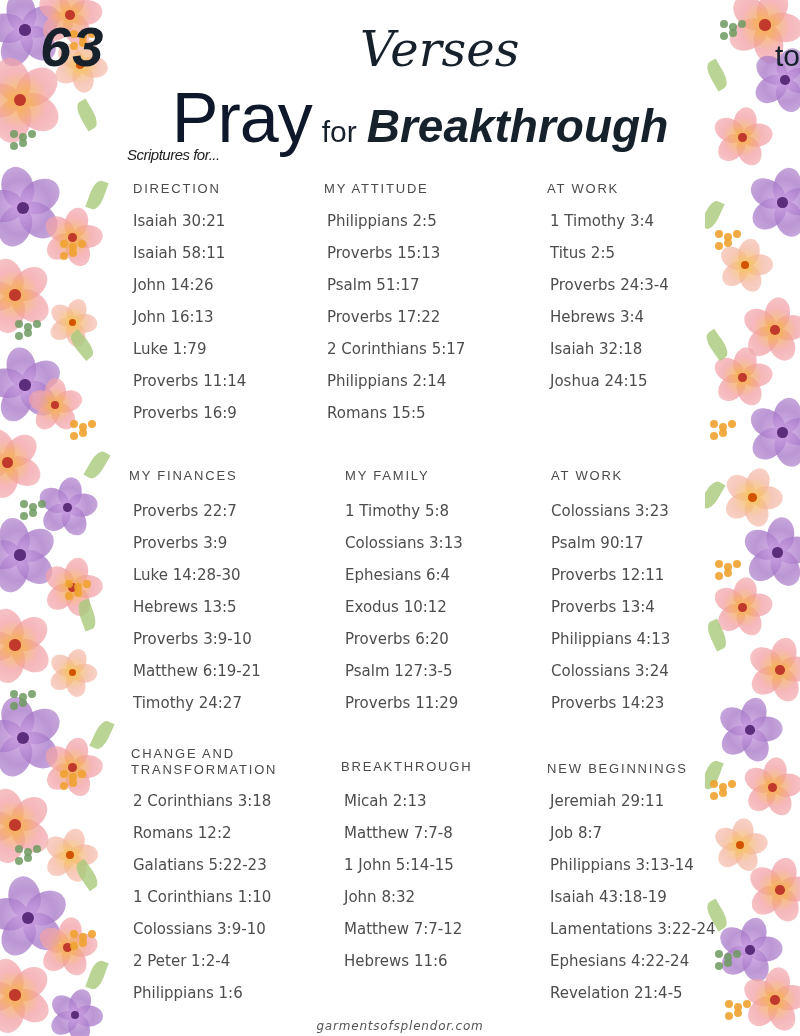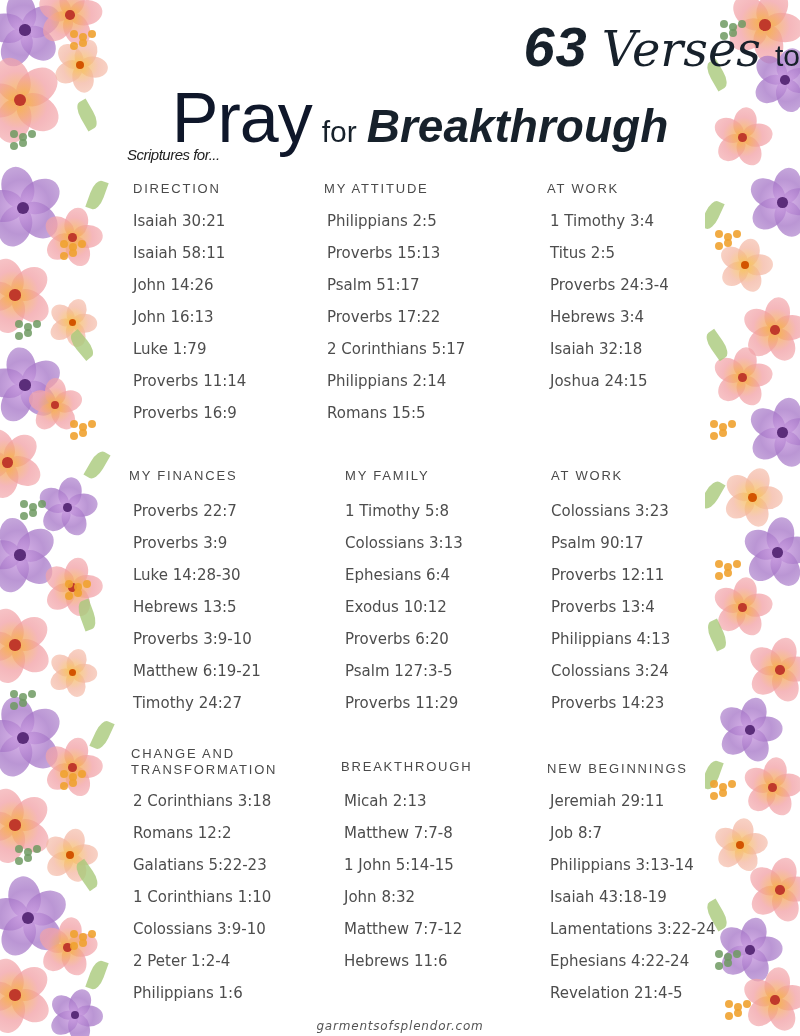--- a/index.html
+++ b/index.html
@@ -20,21 +20,21 @@
   .center-dot { position: absolute; border-radius: 50%; }
   .leaf {
     position: absolute; width: 14px; height: 30px; border-radius: 50% 0 50% 0;
     background: #a9c97a; opacity: 0.8;
   }
   .berry { position: absolute; width: 8px; height: 8px; border-radius: 50%; background: #f0a230; opacity: 0.9; }
   .gberry { position: absolute; width: 8px; height: 8px; border-radius: 50%; background: #6f9a62; opacity: 0.85; }
 
   
   .title-block { position: absolute; left: 0; right: 0; top: 14px; text-align: center; }
-  .title-line1 { height: 62px; display: flex; justify-content: flex-end; align-items: baseline; gap: 14px; margin-left: 40px; }
+  .title-line1 { height: 62px; display: flex; justify-content: space-between; align-items: baseline; gap: 14px; margin-left: 40px; }
   .t-num { font-family: "Liberation Sans", sans-serif; font-weight: 700; font-style: italic; font-size: 56px; color: #17212b; letter-spacing: 1px; }
   .t-script { font-family: "DejaVu Serif", serif; font-style: italic; font-size: 48px; color: #17212b; }
   .t-small { font-family: "Liberation Sans", sans-serif; font-size: 30px; color: #17212b; }
   .title-line2 { height: 66px; display: flex; justify-content: center; align-items: baseline; gap: 10px; margin-left: 40px; margin-top: 2px; }
   .t-pray { font-family: "Liberation Sans", sans-serif; font-size: 70px; color: #0f172a; letter-spacing: -1px; }
   .t-for { font-family: "Liberation Sans", sans-serif; font-size: 30px; color: #17212b; }
   .t-break { font-family: "Liberation Sans", sans-serif; font-weight: 700; font-style: italic; font-size: 46px; color: #17212b; }
 
   .subtitle { position: absolute; left: 127px; top: 146px; font-family: "Liberation Sans", sans-serif; font-style: italic; font-size: 15px; color: #222; letter-spacing: -0.5px; }
 

